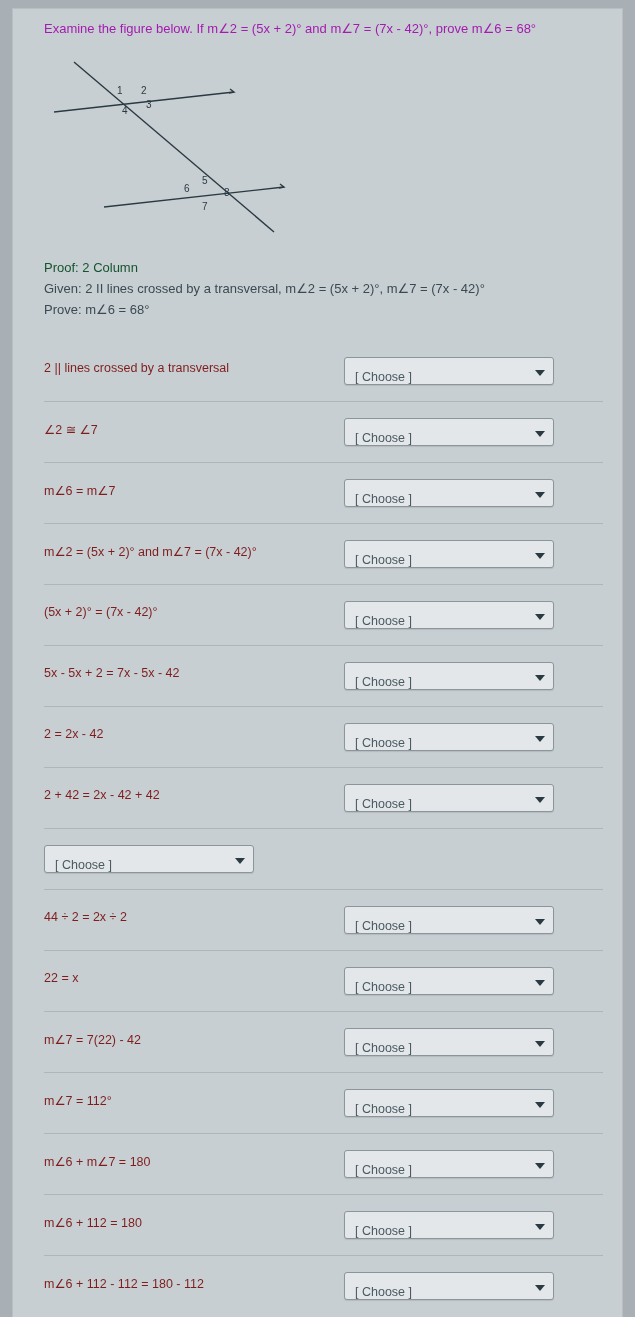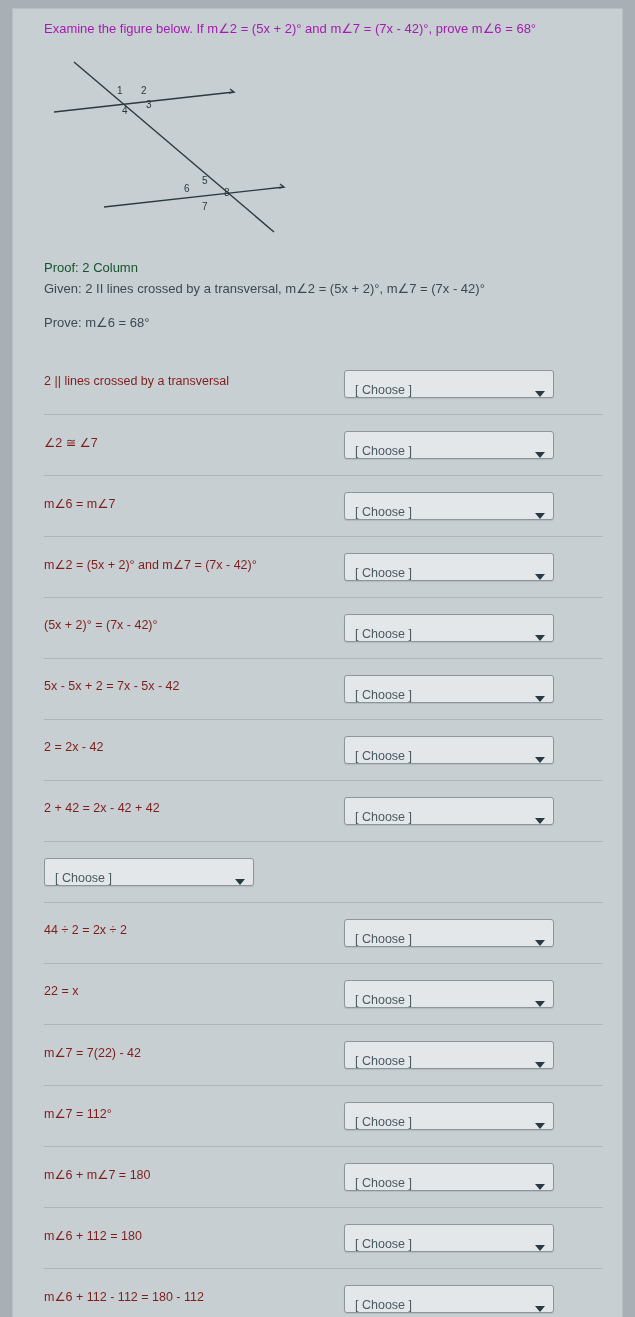--- a/index.html
+++ b/index.html
@@ -29,21 +29,21 @@
     margin: 6px 0 14px 0;
   }
   .proof-heading {
     color: #14532d;
     font-size: 13px;
     margin-bottom: 6px;
   }
   .given-text, .prove-text {
     color: #3a4a52;
     font-size: 13px;
-    margin-bottom: 19px;
+    margin-bottom: 6px;
   }
   .prove-text { margin-bottom: 24px; }
   .proof-row {
     display: flex;
     align-items: flex-start;
     border-bottom: 1px solid #aeb6bb;
     padding: 16px 0;
     gap: 10px;
   }
   .statement {
@@ -53,21 +53,21 @@
     padding-top: 4px;
     padding-right: 8px;
   }
   .choose-select {
     flex: 1;
     background: #e3e7ea;
     border: 1px solid #8a959c;
     border-radius: 3px;
     height: 28px;
     display: flex;
-    align-items: flex-end;
+    align-items: flex-start;
     justify-content: space-between;
     padding: 12px 8px 0 10px;
     color: #4a5a62;
     font-size: 12.5px;
     cursor: pointer;
     box-shadow: 0 1px 1px rgba(0,0,0,0.1);
     max-width: 210px;
   }
   .chev {
     width: 0; height: 0;

